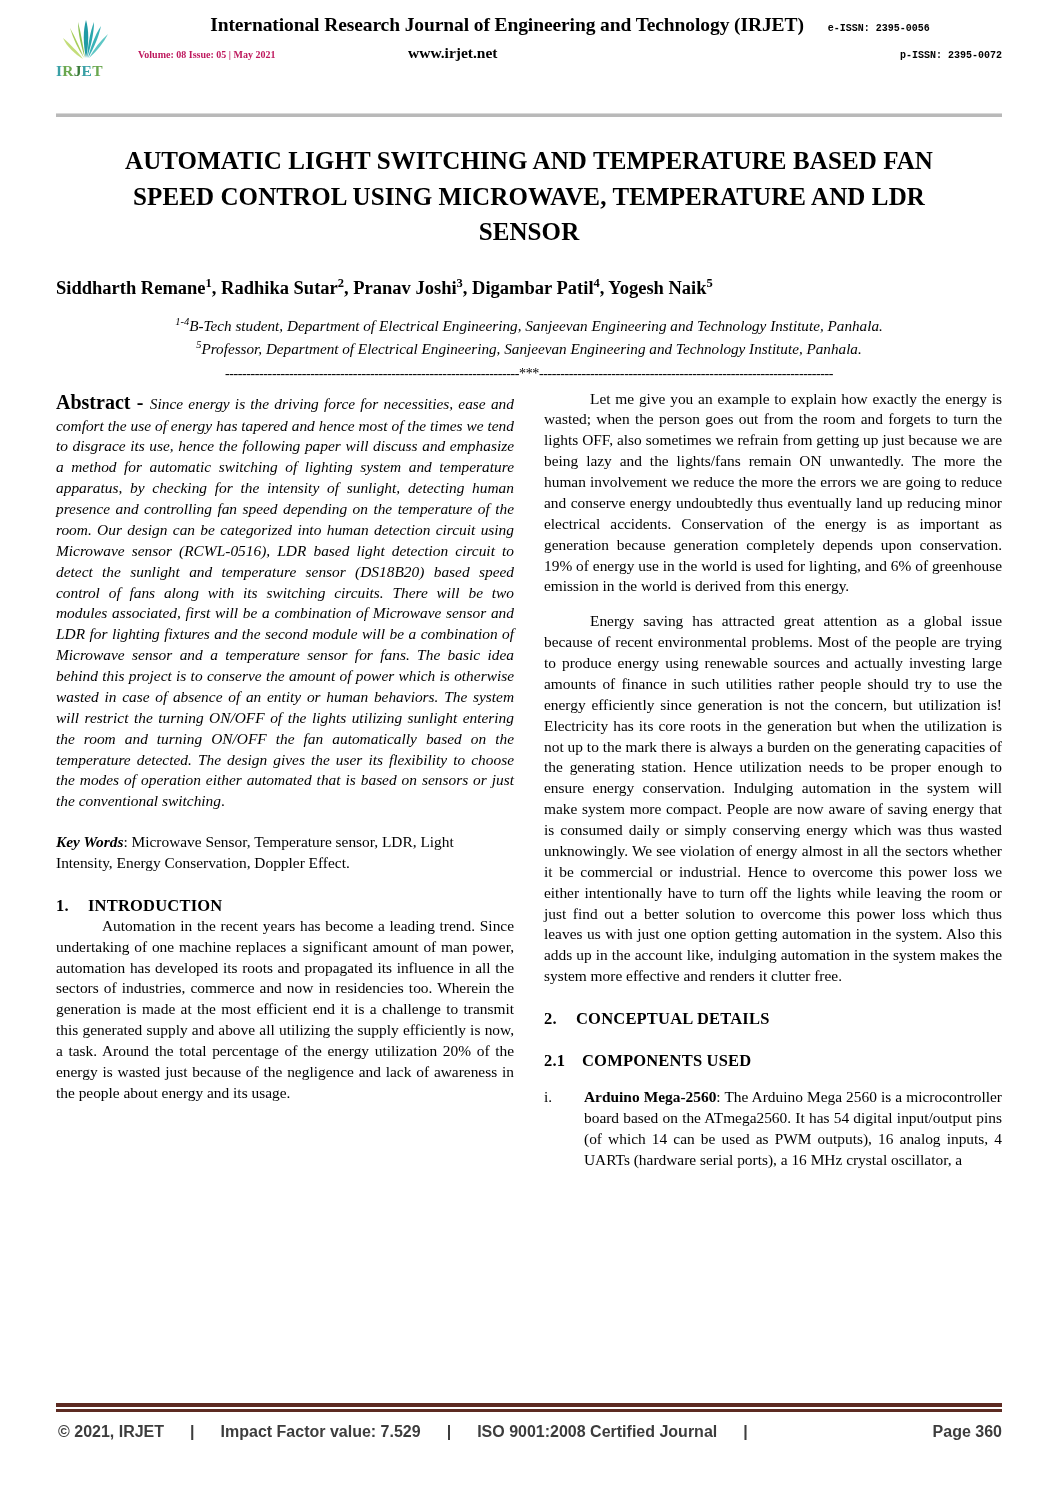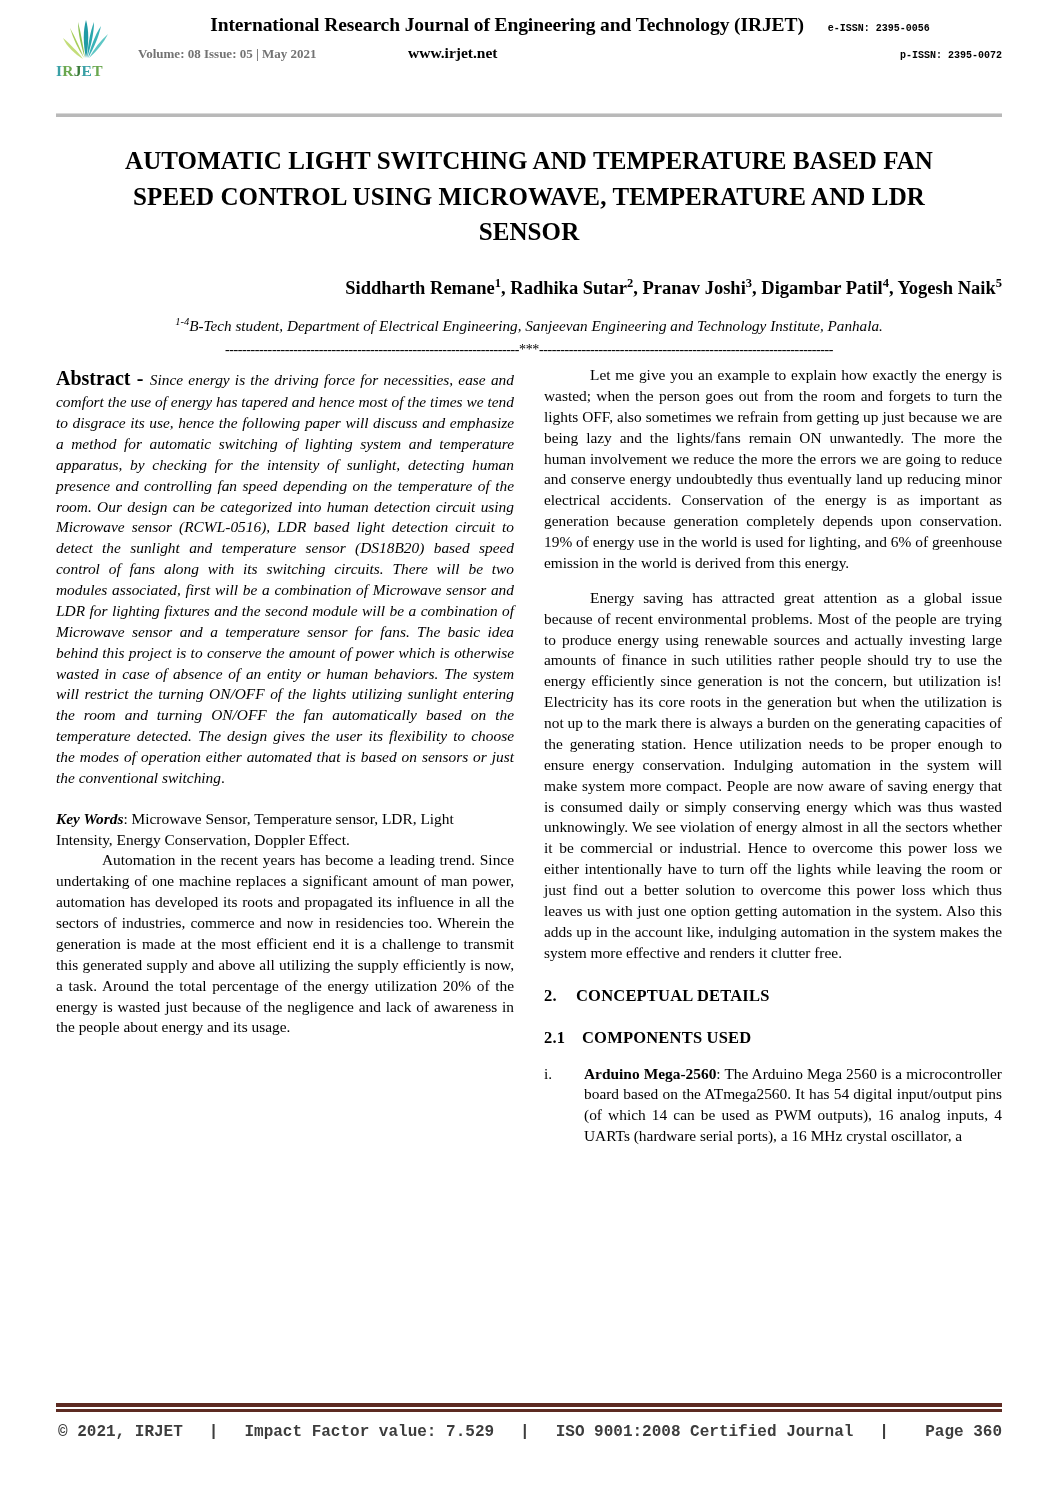--- a/index.html
+++ b/index.html
@@ -82,22 +82,22 @@
   .eissn, .pissn {
     font-family: Liberation Mono, monospace;
     font-weight: bold;
     font-size: 10px;
     white-space: nowrap;
     margin-left: 24px;
   }
   .volume {
     font-family: "Liberation Serif", serif;
     font-weight: bold;
-    font-size: 13px;
-    color: #737373;
+    font-size: 10px;
+    color: #be185d;
     white-space: nowrap;
     width: 270px;
   }
   .weblink {
     font-family: "Liberation Serif", serif;
     font-weight: bold;
     font-size: 15.5px;
     white-space: nowrap;
     flex: 1 1 auto;
   }
@@ -115,21 +115,21 @@
   .paper-title {
     text-align: center;
     font-family: "Liberation Serif", serif;
     font-weight: bold;
     font-size: 25px;
     line-height: 1.42;
     margin: 26px 34px 0 34px;
     letter-spacing: 0.1px;
   }
   .authors {
-    text-align: right;
+    text-align: left;
     font-family: "Liberation Serif", serif;
     font-weight: bold;
     font-size: 18.5px;
     margin-top: 26px;
   }
   .authors sup { font-size: 12.5px; font-weight: bold; }
 
   .affil {
     text-align: center;
     font-family: "Liberation Serif", serif;
@@ -243,21 +243,21 @@
   .foot-rule-gap {
     height: 2px;
     background: #ffffff;
   }
   .foot-rule-bot {
     height: 3px;
     background: #5d2b22;
   }
   .foot-text {
     margin-top: 11px;
-    font-family: Liberation Mono, monospace;
+    font-family: Liberation Sans, sans-serif;
     font-weight: bold;
     font-size: 16px;
     color: #3d3d3d;
     display: flex;
     align-items: baseline;
   }
   .foot-text .seg { white-space: nowrap; }
   .foot-text .sep { margin: 0 26px; color: #3d3d3d; }
   .foot-copy { margin-left: 2px; }
   .foot-page { margin-left: auto; }
@@ -301,32 +301,34 @@
     </div>
   </div>
 
   <div class="head-rule"></div>
 
   <div class="paper-title">AUTOMATIC LIGHT SWITCHING AND TEMPERATURE BASED FAN SPEED CONTROL USING MICROWAVE, TEMPERATURE AND LDR SENSOR</div>
 
   <div class="authors">Siddharth Remane<sup>1</sup>, Radhika Sutar<sup>2</sup>, Pranav Joshi<sup>3</sup>, Digambar Patil<sup>4</sup>, Yogesh Naik<sup>5</sup></div>
 
   <div class="affil"><sup>1-4</sup>B-Tech student, Department of Electrical Engineering, Sanjeevan Engineering and Technology Institute, Panhala.</div>
+  <div class="affil affil2"><sup>5</sup>Professor, Department of Electrical Engineering, Sanjeevan Engineering and Technology Institute, Panhala.</div>
 
   <div class="star-rule">
     <span class="dashes">---------------------------------------------------------------------***---------------------------------------------------------------------</span>
   </div>
 
   <div class="cols">
 
     <div class="col">
       <p class="body"><span class="abs-lead">Abstract - </span><span class="abstract-text">Since energy is the driving force for necessities, ease and comfort the use of energy has tapered and hence most of the times we tend to disgrace its use, hence the following paper will discuss and emphasize a method for automatic switching of lighting system and temperature apparatus, by checking for the intensity of sunlight, detecting human presence and controlling fan speed depending on the temperature of the room. Our design can be categorized into human detection circuit using Microwave sensor (RCWL-0516), LDR based light detection circuit to detect the sunlight and temperature sensor (DS18B20) based speed control of fans along with its switching circuits. There will be two modules associated, first will be a combination of Microwave sensor and LDR for lighting fixtures and the second module will be a combination of Microwave sensor and a temperature sensor for fans. The basic idea behind this project is to conserve the amount of power which is otherwise wasted in case of absence of an entity or human behaviors. The system will restrict the turning ON/OFF of the lights utilizing sunlight entering the room and turning ON/OFF the fan automatically based on the temperature detected. The design gives the user its flexibility to choose the modes of operation either automated that is based on sensors or just the conventional switching</span><span>.</span></p>
 
       <div class="keywords"><b>Key Words</b><span>:  </span><span>Microwave Sensor, Temperature sensor, LDR, Light Intensity, Energy Conservation, Doppler Effect.</span></div>
 
+      <h2 class="section"><span class="num">1.</span><span>INTRODUCTION</span></h2>
 
       <p class="body indent para-after-head">Automation in the recent years has become a leading trend. Since undertaking of one machine replaces a significant amount of man power, automation has developed its roots and propagated its influence in all the sectors of industries, commerce and now in residencies too. Wherein the generation is made at the most efficient end it is a challenge to transmit this generated supply and above all utilizing the supply efficiently is now, a task. Around the total percentage of the energy utilization 20% of the energy is wasted just because of the negligence and lack of awareness in the people about energy and its usage.</p>
     </div>
 
     <div class="col">
       <p class="body indent">Let me give you an example to explain how exactly the energy is wasted; when the person goes out from the room and forgets to turn the lights OFF, also sometimes we refrain from getting up just because we are being lazy and the lights/fans remain ON unwantedly. The more the human involvement we reduce the more the errors we are going to reduce and conserve energy undoubtedly thus eventually land up reducing minor electrical accidents. Conservation of the energy is as important as generation because generation completely depends upon conservation. 19% of energy use in the world is used for lighting, and 6% of greenhouse emission in the world is derived from this energy.</p>
 
       <p class="body indent">Energy saving has attracted great attention as a global issue because of recent environmental problems. Most of the people are trying to produce energy using renewable sources and actually investing large amounts of finance in such utilities rather people should try to use the energy efficiently since generation is not the concern, but utilization is! Electricity has its core roots in the generation but when the utilization is not up to the mark there is always a burden on the generating capacities of the generating station. Hence utilization needs to be proper enough to ensure energy conservation. Indulging automation in the system will make system more compact. People are now aware of saving energy that is consumed daily or simply conserving energy which was thus wasted unknowingly. We see violation of energy almost in all the sectors whether it be commercial or industrial. Hence to overcome this power loss we either intentionally have to turn off the lights while leaving the room or just find out a better solution to overcome this power loss which thus leaves us with just one option getting automation in the system. Also this adds up in the account like, indulging automation in the system makes the system more effective and renders it clutter free.</p>
 
       <h2 class="section"><span class="num">2.</span><span>CONCEPTUAL DETAILS</span></h2>

